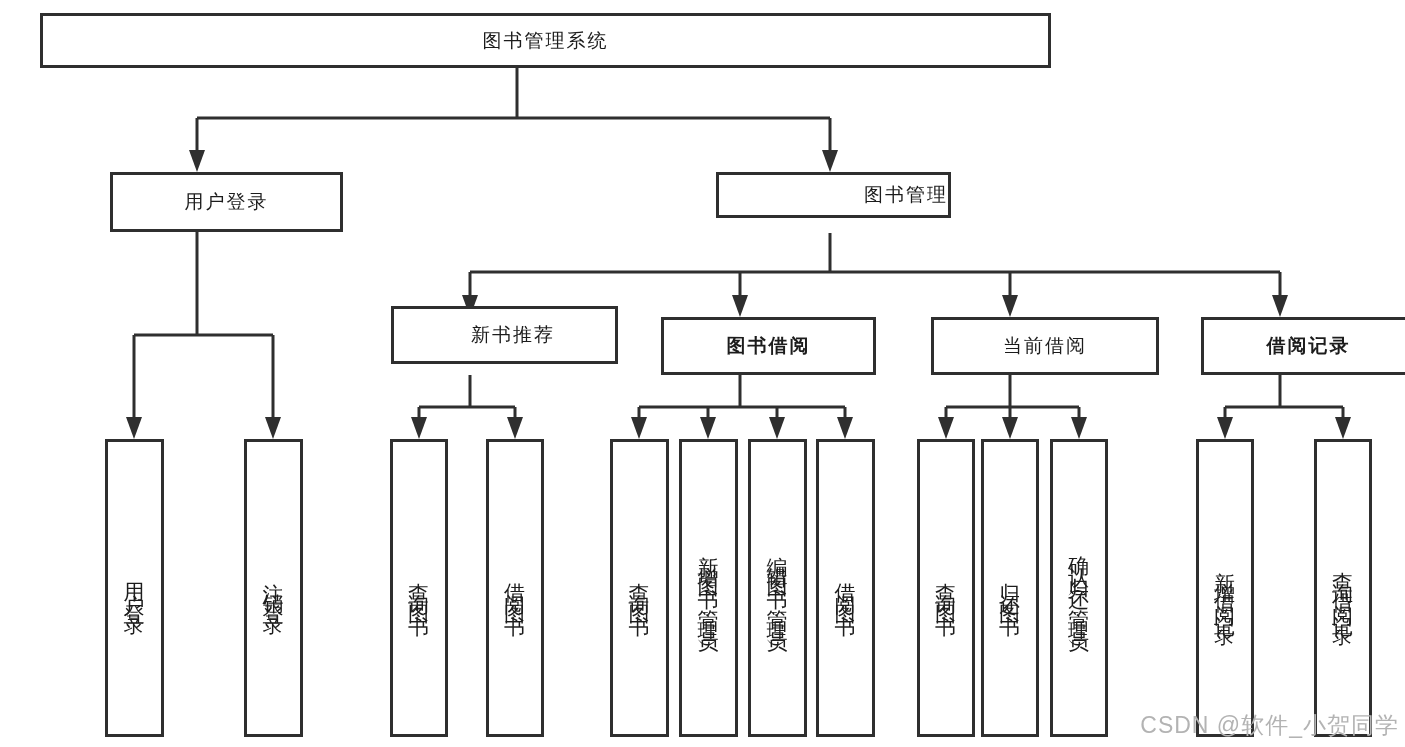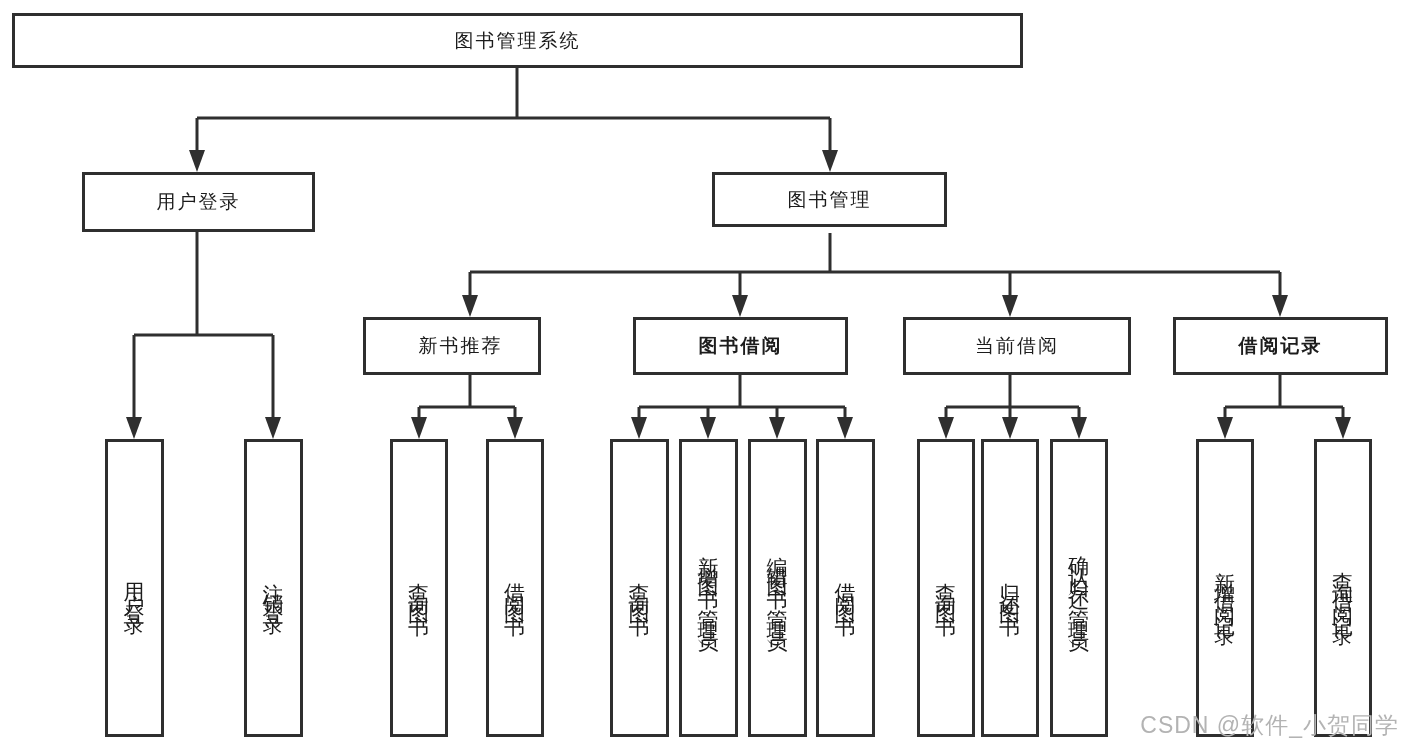--- a/index.html
+++ b/index.html
@@ -16,21 +16,21 @@
     position: absolute;
     box-sizing: border-box;
     background: #ffffff;
     border: 3px solid #2f2f2f;
     color: #1c1c1c;
     display: flex;
     align-items: center;
     justify-content: center;
     text-align: center;
   }
-  .h-node { font-size: 19px; letter-spacing: 2px; }
+  .h-node { font-size: 19px; letter-spacing: 2px; margin-left: 28px; }
   .v-node .vtext {
     writing-mode: vertical-rl;
     letter-spacing: 0.52em;
     line-height: 1;
     font-size: 21px;
     white-space: nowrap;
   }
   .watermark {
     position: absolute;
     right: 6px;
@@ -112,25 +112,25 @@
     </g>
   </svg>
 
   <div class="node h-node" style="left:12px; top:13px; width:1011px; height:55px;">
     <span>图书管理系统</span>
   </div>
 
   <div class="node h-node" style="left:82px; top:172px; width:233px; height:60px;">
     <span>用户登录</span>
   </div>
-  <div class="node h-node" style="left:712px; top:172px; width:235px; height:55px;">
+  <div class="node h-node" style="left:688px; top:172px; width:235px; height:46px;justify-content:flex-end;">
     <span>图书管理</span>
   </div>
 
-  <div class="node h-node" style="left:363px; top:317px; width:178px; height:58px;padding-left:17px;">
+  <div class="node h-node" style="left:363px; top:306px; width:227px; height:58px;padding-left:17px;">
     <span>新书推荐</span>
   </div>
   <div class="node h-node" style="left:633px; top:317px; width:215px; height:58px;font-weight:bold;">
     <span>图书借阅</span>
   </div>
   <div class="node h-node" style="left:903px; top:317px; width:228px; height:58px;text-align:center;">
     <span>当前借阅</span>
   </div>
   <div class="node h-node" style="left:1173px; top:317px; width:215px; height:58px;font-weight:bold;">
     <span>借阅记录</span>

